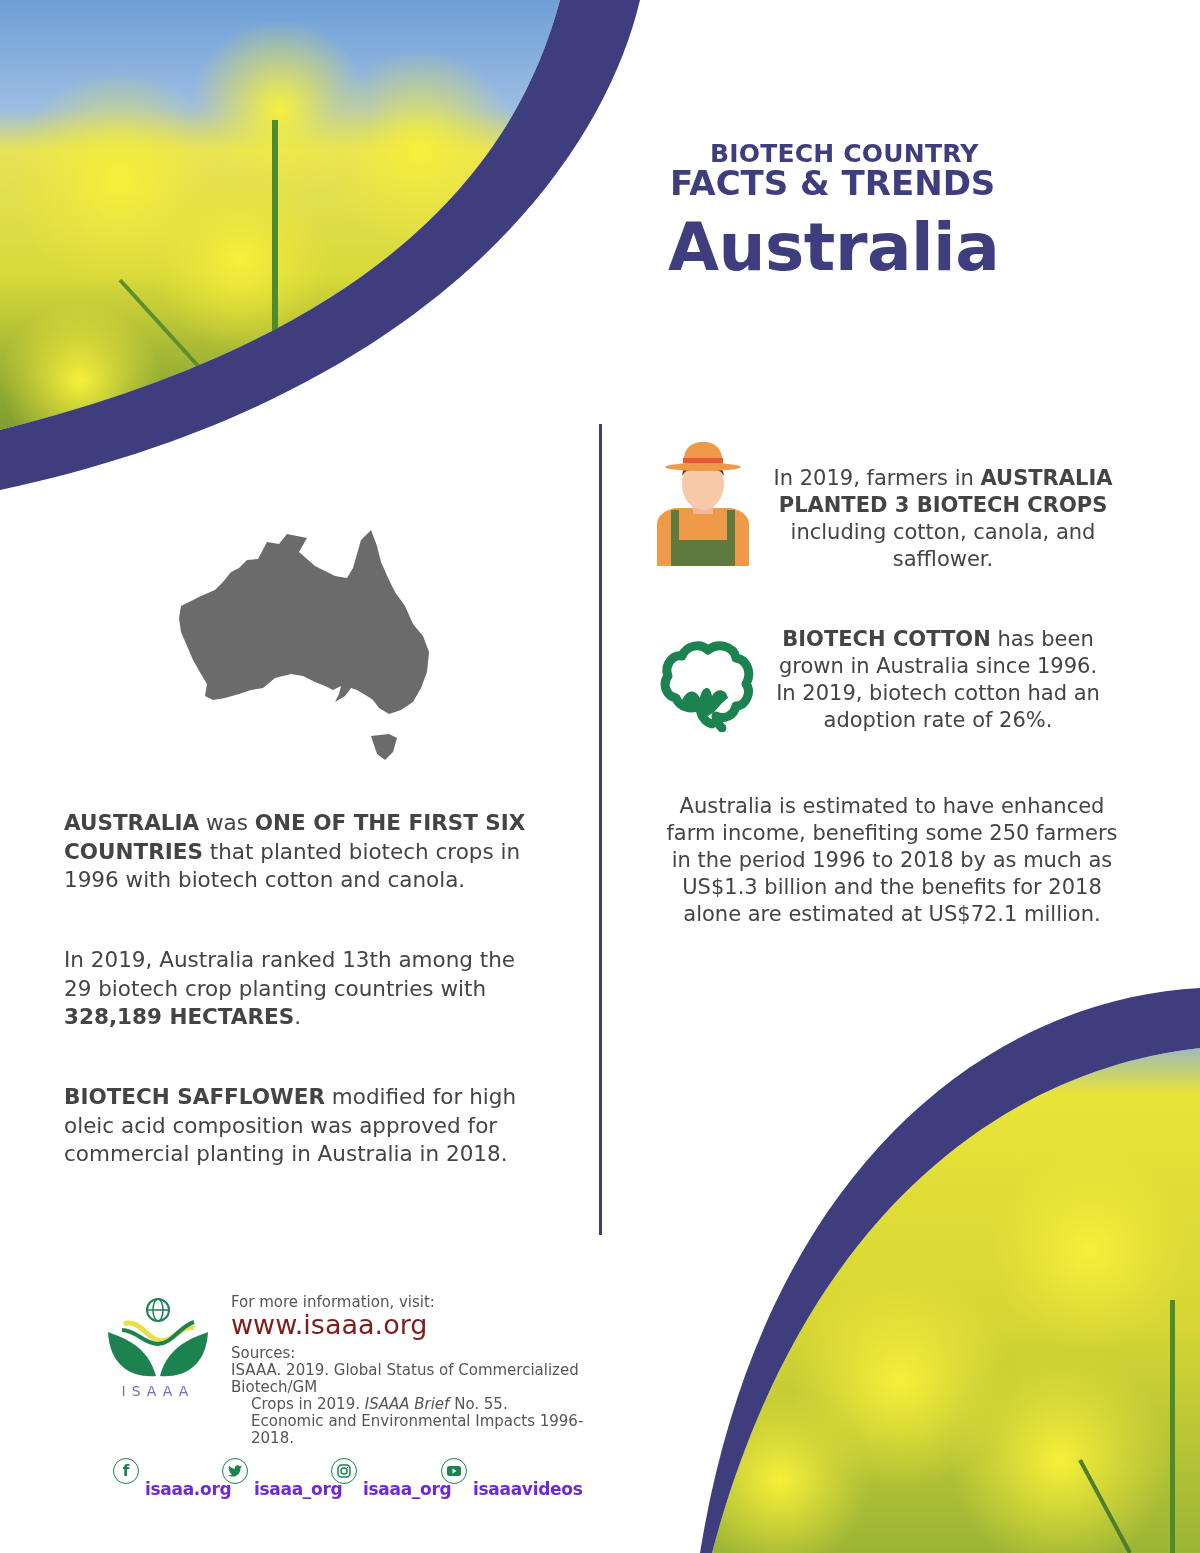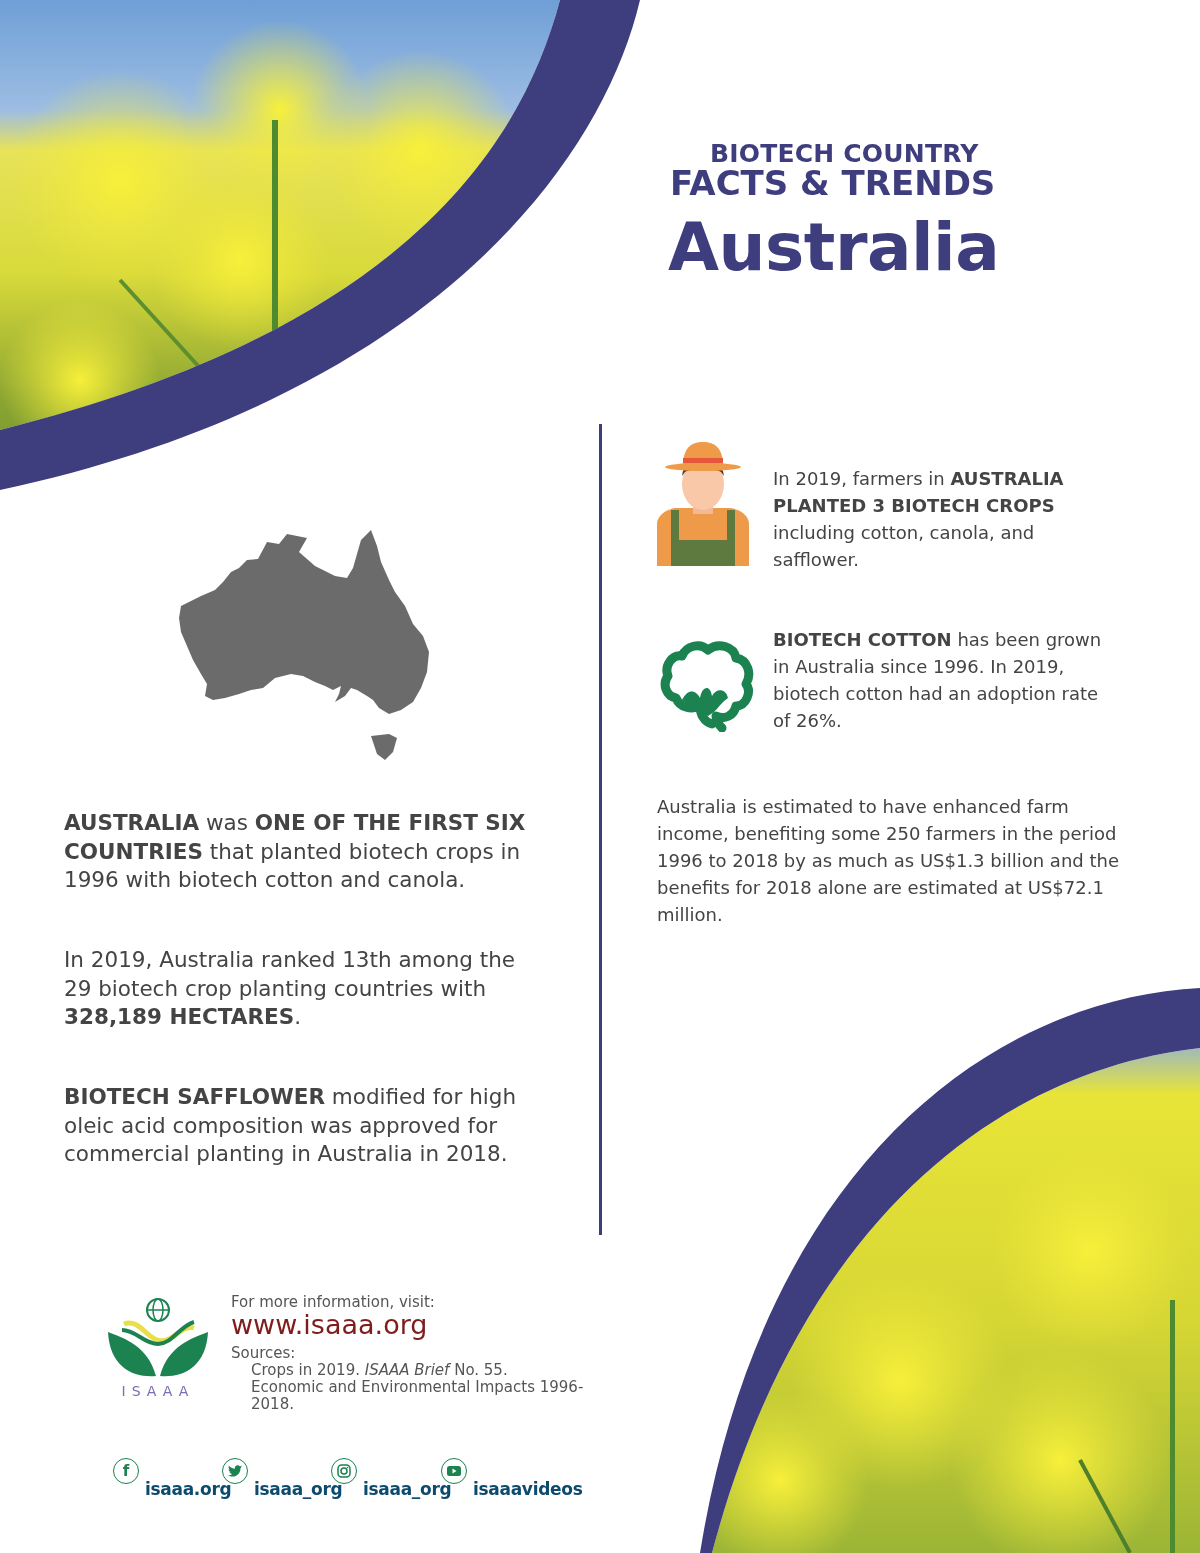--- a/index.html
+++ b/index.html
@@ -12,34 +12,34 @@
   .abs { position: absolute; }
   svg { display: block; }
 
   
   .kicker { left: 670px; top: 140px; font-size: 25px; color: #3e3d7e; font-weight: 700; letter-spacing: 0.2px; line-height: 28px; margin-left: 40px; }
   .kicker-bold { left: 670px; top: 168px; font-size: 34px; color: #3e3d7e; font-weight: bold; line-height: 30px; }
   .country { left: 668px; top: 208px; font-size: 66px; color: #3e3d7e; font-weight: bold; line-height: 80px; letter-spacing: -0.5px; }
 
   .divider { left: 599px; top: 424px; width: 3px; height: 811px; background: #3e3d7e; }
 
-  .fact-text { font-size: 18px; line-height: 27px; color: #444; }
+  .fact-text { font-size: 21px; line-height: 27px; color: #444; text-align: center; }
   .fact-text b { color: #444; }
   .left-fact { text-align: left; font-size: 21.5px; line-height: 28.5px; color: #444; width: 480px; }
 
   .footer-small { font-size: 15px; color: #555; line-height: 17px; }
   .url { font-size: 27px; font-weight: normal; color: #7f1d1d; line-height: 30px; }
   .indent { padding-left: 20px; }
 
   .social { top: 1456px; height: 30px; display: flex; align-items: center; gap: 6px; }
   .social .circle {
     width: 26px; height: 26px; border: 1.5px solid #1b8250; border-radius: 50%;
     display: flex; align-items: center; justify-content: center; color: #1b8250; box-sizing: border-box;
   }
-  .social .handle { font-size: 17px; font-weight: bold; color: #0c4a6e; letter-spacing: -0.3px; margin-top: 35px; }
+  .social .handle { font-size: 17px; font-weight: bold; color: #6d28d9; letter-spacing: -0.3px; margin-top: 35px; }
   .isaaa-word { font-size: 14px; color: #7b6eb0; letter-spacing: 6px; }
 </style>
 </head>
 <body>
 
 <svg class="abs" style="left:0;top:0" width="660" height="500" viewBox="0 0 660 500">
   <defs>
     <linearGradient id="sky1" x1="0" y1="0" x2="0" y2="1">
       <stop offset="0" stop-color="#6f9fd6"></stop>
       <stop offset="0.22" stop-color="#9dbde3"></stop>
@@ -164,20 +164,21 @@
 
   <path d="M20,28 C40,20 46,58 70,40 C78,34 84,30 90,32" fill="none" stroke="#e8df4a" stroke-width="5"></path>
   <path d="M18,34 C32,34 40,48 54,48 C68,48 76,30 90,26" fill="none" stroke="#1b8250" stroke-width="4"></path>
   <text x="54" y="100" text-anchor="middle" class="isaaa-word" fill="#7b6eb0" font-family="DejaVu Sans, sans-serif" font-size="14" letter-spacing="6">ISAAA</text>
 </svg>
 
 <div class="abs footer-small" style="left:231px;top:1294px">For more information, visit:</div>
 <div class="abs url" style="left:231px;top:1310px">www.isaaa.org</div>
 <div class="abs footer-small" style="left:231px;top:1345px;width:360px">
   <div>Sources:</div>
+  <div>ISAAA. 2019. Global Status of Commercialized Biotech/GM</div>
   <div class="indent"><span>Crops in 2019. </span><i>ISAAA Brief</i><span> No. 55.</span></div>
   <div class="indent">Economic and Environmental Impacts 1996-2018.</div>
 </div>
 
 <div class="abs social" style="left:113px">
   <span class="circle">
       <span style="font-weight:bold;font-size:15px;font-family:'DejaVu Sans',sans-serif">f</span>
     </span>
   <span class="handle">isaaa.org</span>
 </div>

